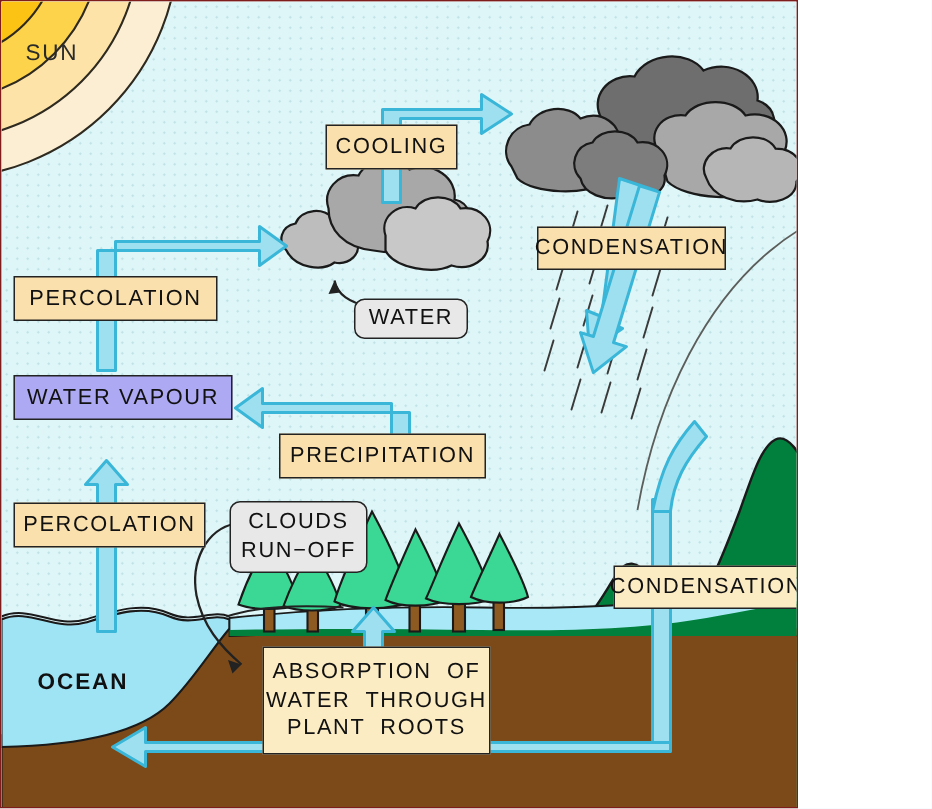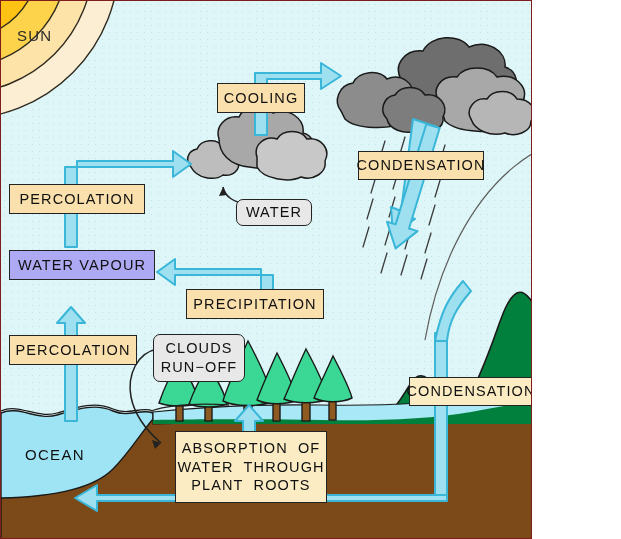--- a/index.html
+++ b/index.html
@@ -214,21 +214,21 @@
       <path d="M 434 340 C 440 310 448 296 462 280 L 470 290 C 456 306 448 320 446 340 Z"></path>
       <path d="M 446 488 L 446 500 L 96 500 L 96 510 L 74 497 L 96 484 L 96 494 L 446 494 Z"></path>
     </g>
 
     <g transform="translate(432,125) rotate(17)">
       <path d="M -7 0 L 7 0 L 7 105 L 16 105 L 0 128 L -16 105 L -7 105 Z" fill="#9ee0f0" stroke="#39b6d8" stroke-width="2" stroke-linejoin="round"></path>
     </g>
   </svg>
 
   <div class="sunlabel" style="left:16px;top:26px;">SUN</div>
-  <div class="plain" style="left:24px;top:445px;">OCEAN</div>
+  <div class="plain" style="left:24px;top:445px;font-weight:bold;">OCEAN</div>
 
   <div id="labels">
       <div class="lbl peach" style="left: 8px; top: 183px; width: 136px; height: 30px;">PERCOLATION</div>
       <div class="lbl violet" style="left: 8px; top: 249px; width: 146px; height: 30px;">WATER VAPOUR</div>
       <div class="lbl peach" style="left: 8px; top: 334px; width: 128px; height: 30px;">PERCOLATION</div>
       <div class="lbl peach" style="left: 216px; top: 82px; width: 88px; height: 30px;">COOLING</div>
       <div class="lbl grey" style="left: 235px; top: 198px; width: 76px; height: 27px;">WATER</div>
       <div class="lbl peach" style="left: 357px; top: 150px; width: 126px; height: 29px;">CONDENSATION</div>
       <div class="lbl peach" style="left: 185px; top: 288px; width: 138px; height: 30px;">PRECIPITATION</div>
       <div class="lbl grey" style="left: 152px; top: 333px; width: 92px; height: 48px;">CLOUDS

